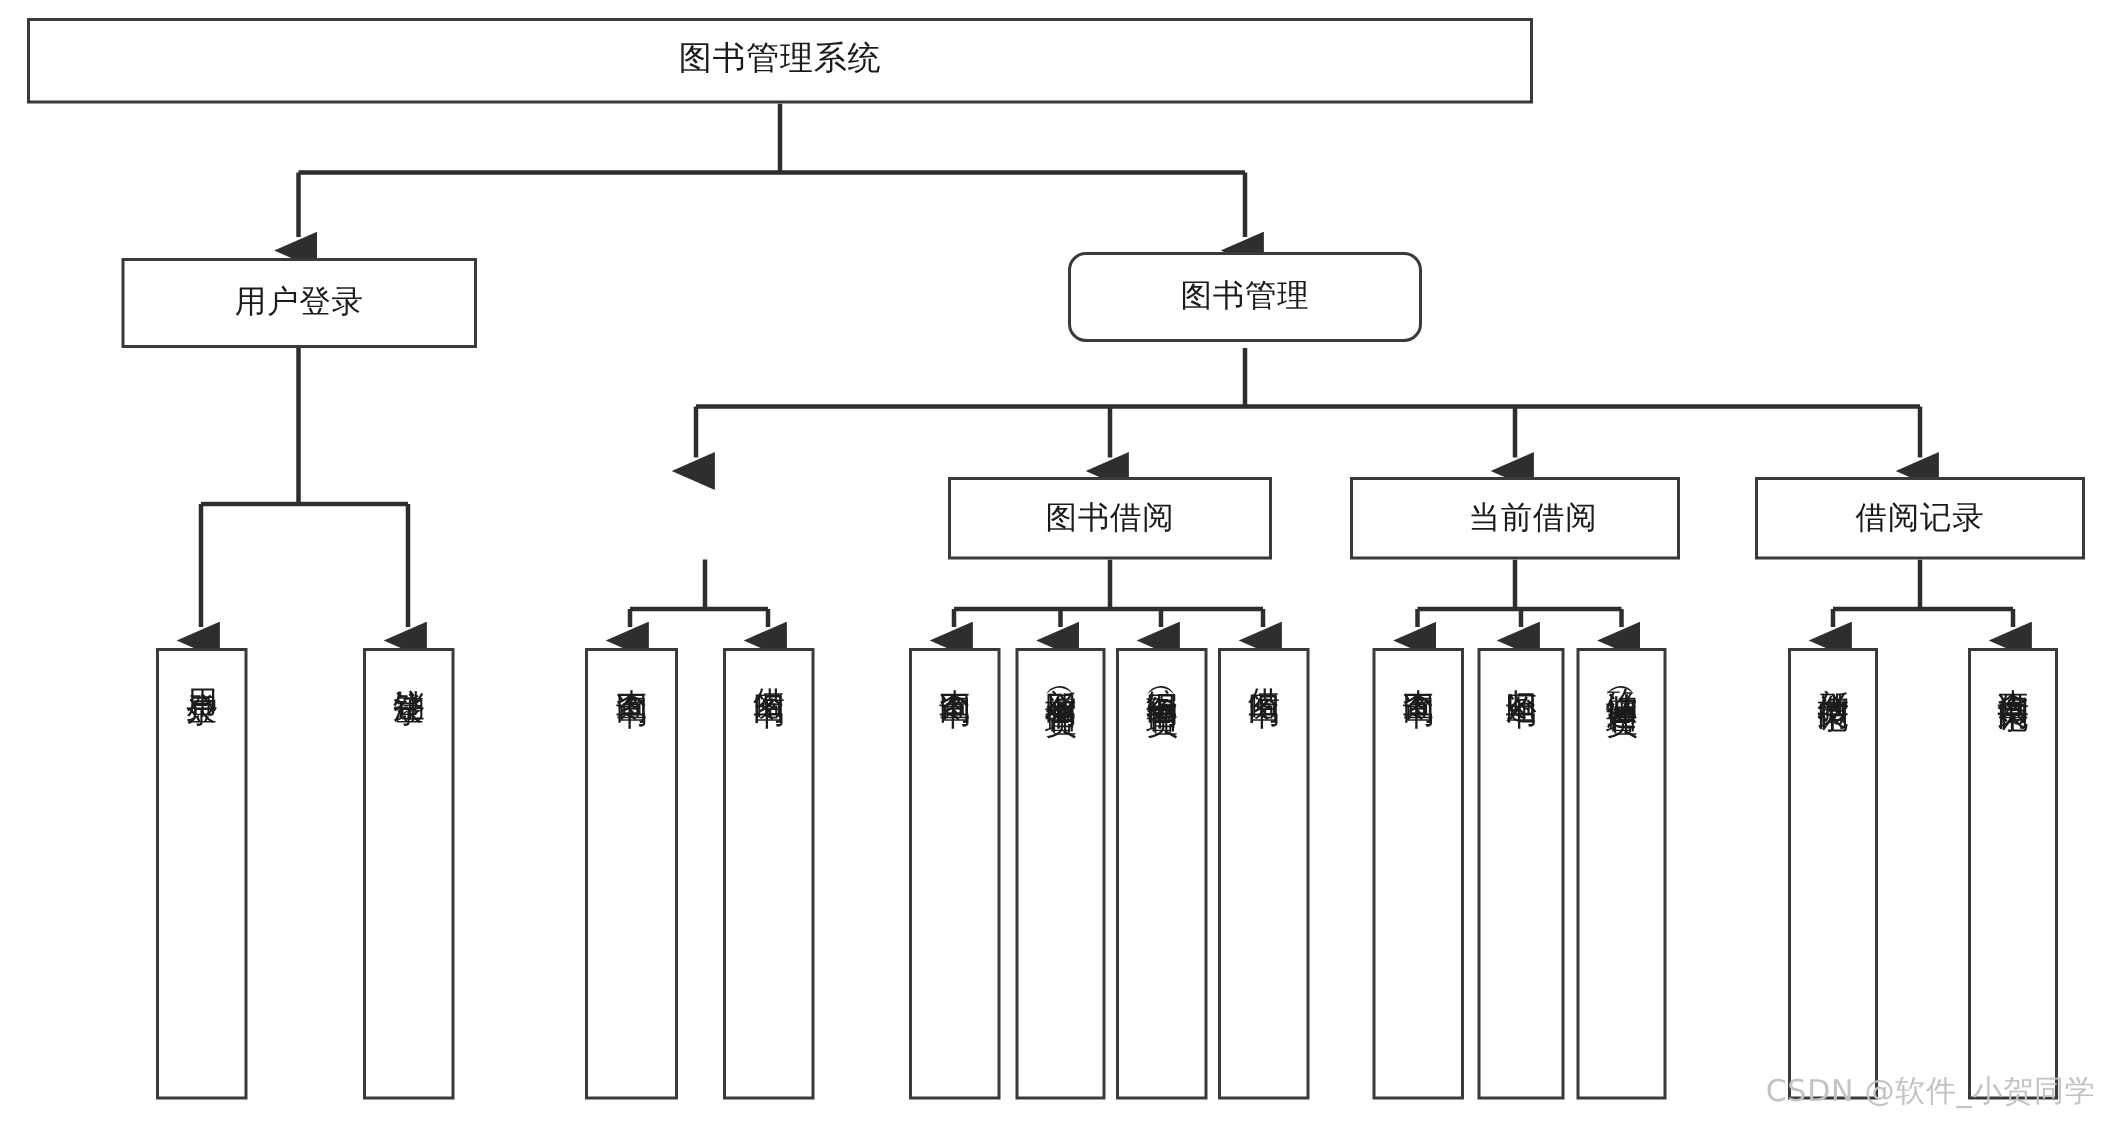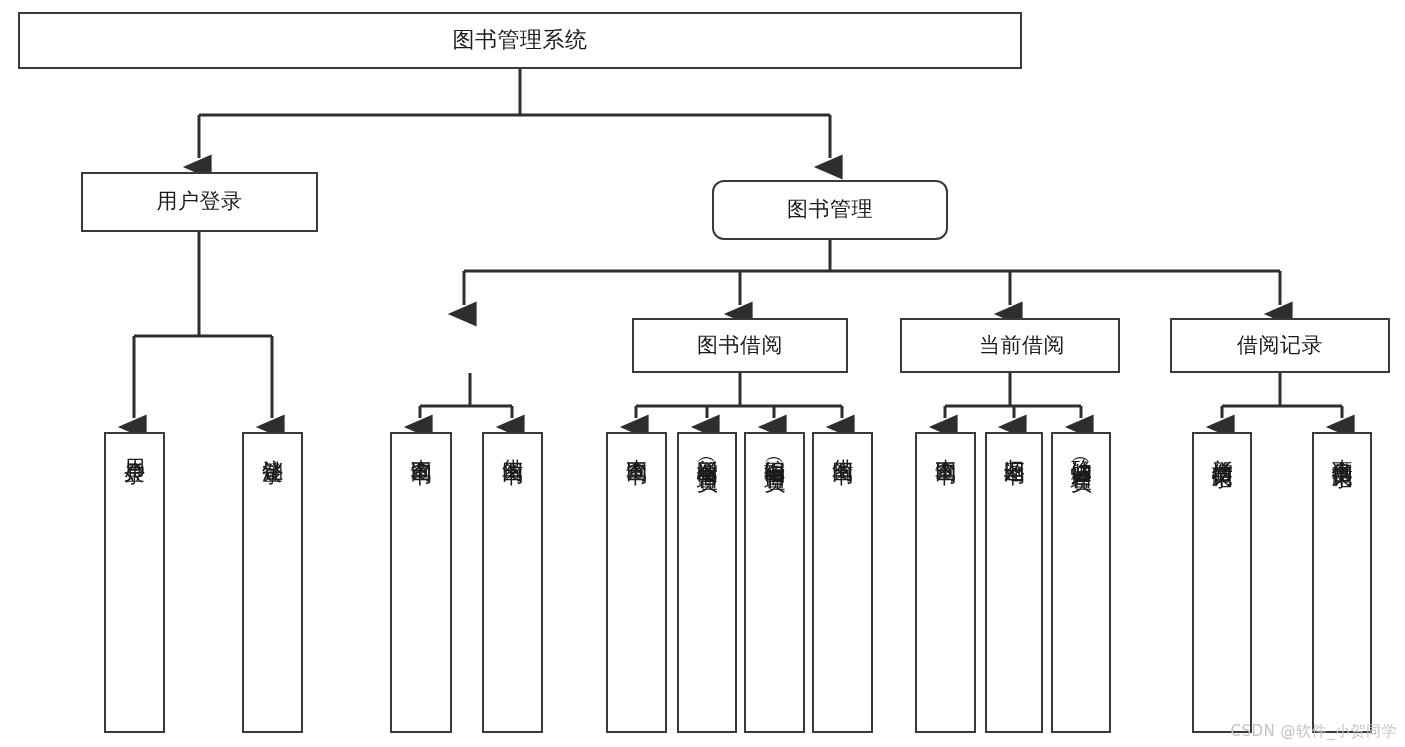--- a/index.html
+++ b/index.html
@@ -54,21 +54,21 @@
     line-height: 1.06;
     letter-spacing: 2px;
     white-space: nowrap;
     text-align: center;
     display: block;
   }
   .watermark {
     position: absolute;
     right: 8px;
     bottom: 6px;
-    font-size: 15px;
+    font-size: 20px;
     color: #c3c3c3;
     white-space: nowrap;
     letter-spacing: 0.5px;
   }
 </style>
 </head>
 <body>
 
 <div id="canvas">
 
@@ -122,21 +122,21 @@
     </g>
   </svg>
 
   <div class="node node-h node-root" id="node-root" style="left: 18px; top: 12px; width: 1004px; height: 57px;">
     <span>图书管理系统</span>
   </div>
 
   <div class="node node-h" id="node-l1-0" style="left: 81px; top: 172px; width: 237px; height: 60px;">
     <span>用户登录</span>
   </div>
-  <div class="node node-h" id="node-l1-1" style="left: 712px; top: 180px; width: 236px; height: 60px; border-radius: 12px;">
+  <div class="node node-h" id="node-l1-1" style="left: 712px; top: 168px; width: 236px; height: 60px; border-radius: 12px;">
     <span>图书管理</span>
   </div>
 
   <div class="node node-h" id="node-l2-1" style="left: 632px; top: 318px; width: 216px; height: 55px; align-items: center;">
     <span>图书借阅</span>
   </div>
   <div class="node node-h" id="node-l2-2" style="left: 900px; top: 318px; width: 220px; height: 55px; padding-left: 24px;">
     <span>当前借阅</span>
   </div>
   <div class="node node-h" id="node-l2-3" style="left: 1170px; top: 318px; width: 220px; height: 55px;">

